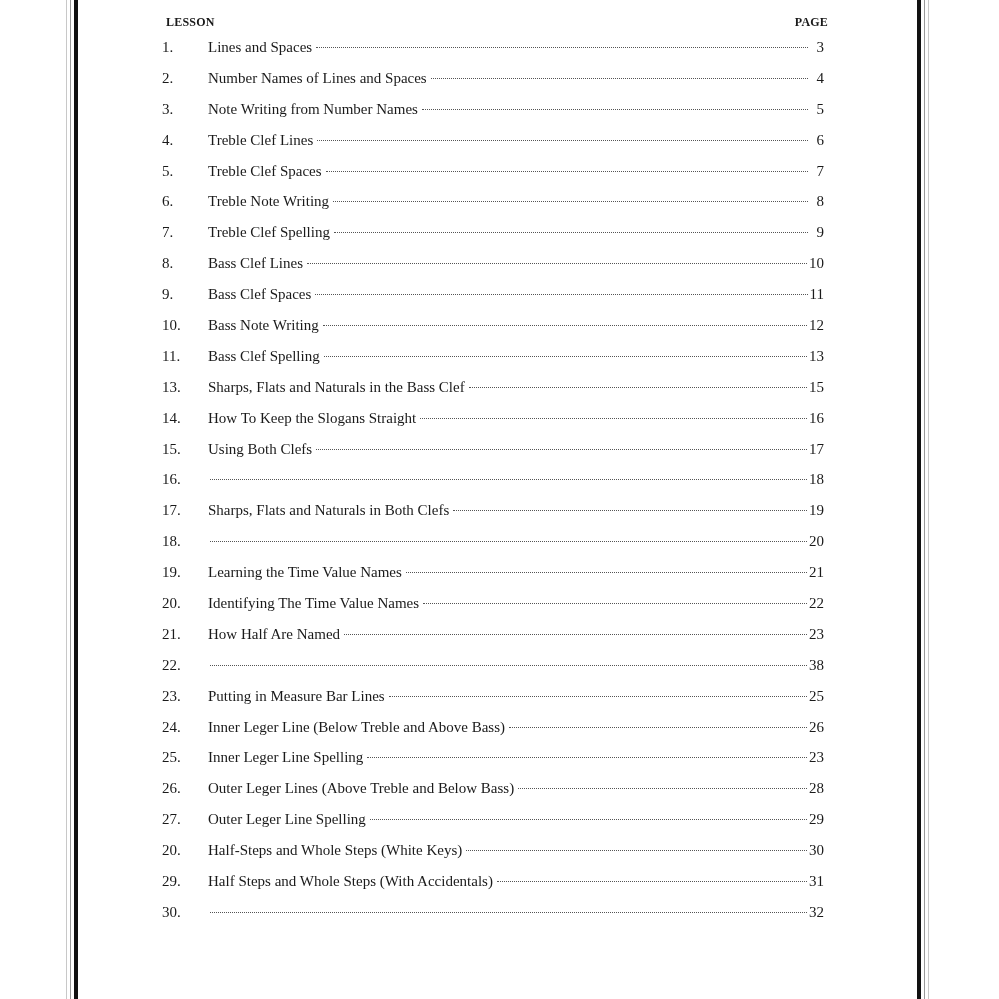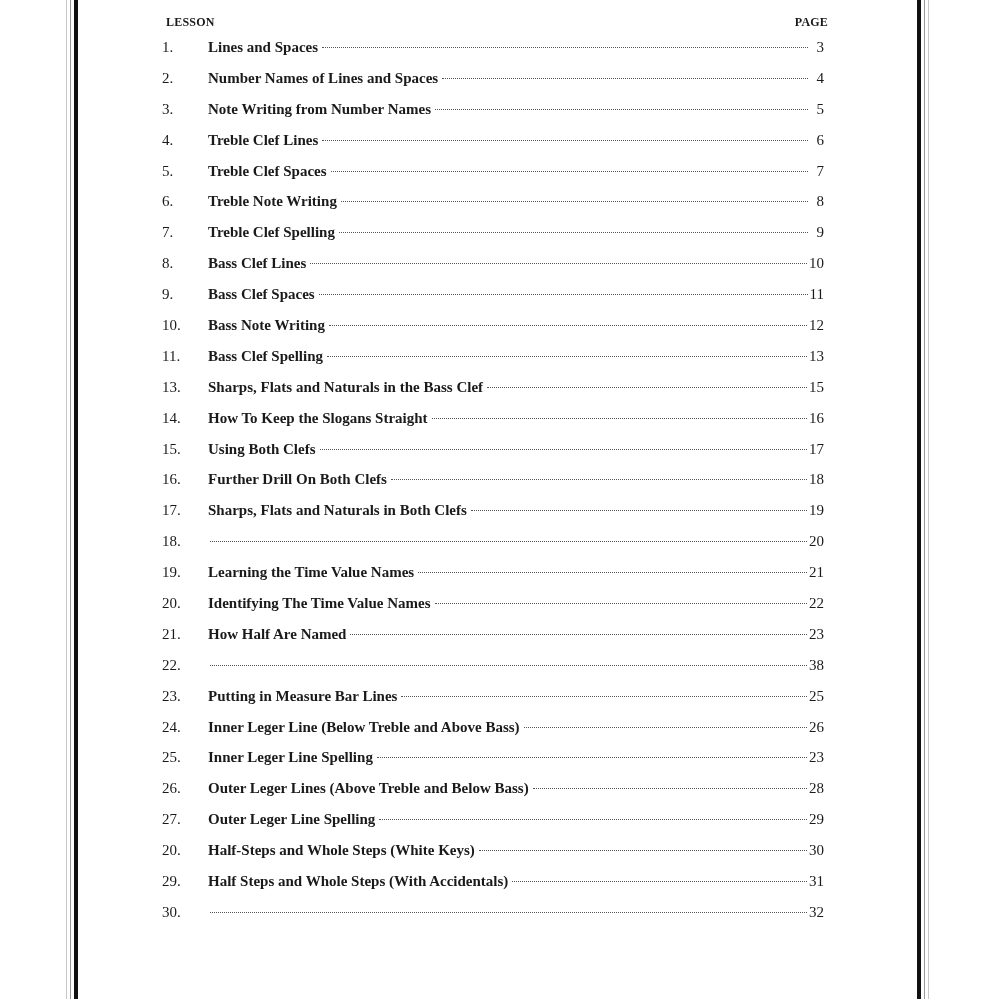--- a/index.html
+++ b/index.html
@@ -85,21 +85,20 @@
       width: 48px;
       flex: 0 0 48px;
       text-align: left;
       padding-left: 2px;
       box-sizing: border-box;
     }
     .toc-title {
       white-space: nowrap;
       flex: 0 0 auto;
       padding-right: 2px;
-      font-weight: bold;
     }
     .toc-leader {
       flex: 1 1 auto;
       border-bottom: 1px dotted #555555;
       height: 0;
       margin: 0 2px;
       position: relative;
       top: -4px;
     }
     .toc-page {
@@ -200,21 +199,20 @@
     <span class="toc-page">16</span>
   </li>
       <li class="toc-row">
     <span class="toc-num">15.</span>
     <span class="toc-title">Using Both Clefs</span>
     <span class="toc-leader"></span>
     <span class="toc-page">17</span>
   </li>
       <li class="toc-row">
     <span class="toc-num">16.</span>
-    <span class="toc-title">Further Drill On Both Clefs</span>
     <span class="toc-leader"></span>
     <span class="toc-page">18</span>
   </li>
       <li class="toc-row">
     <span class="toc-num">17.</span>
     <span class="toc-title">Sharps, Flats and Naturals in Both Clefs</span>
     <span class="toc-leader"></span>
     <span class="toc-page">19</span>
   </li>
       <li class="toc-row">

